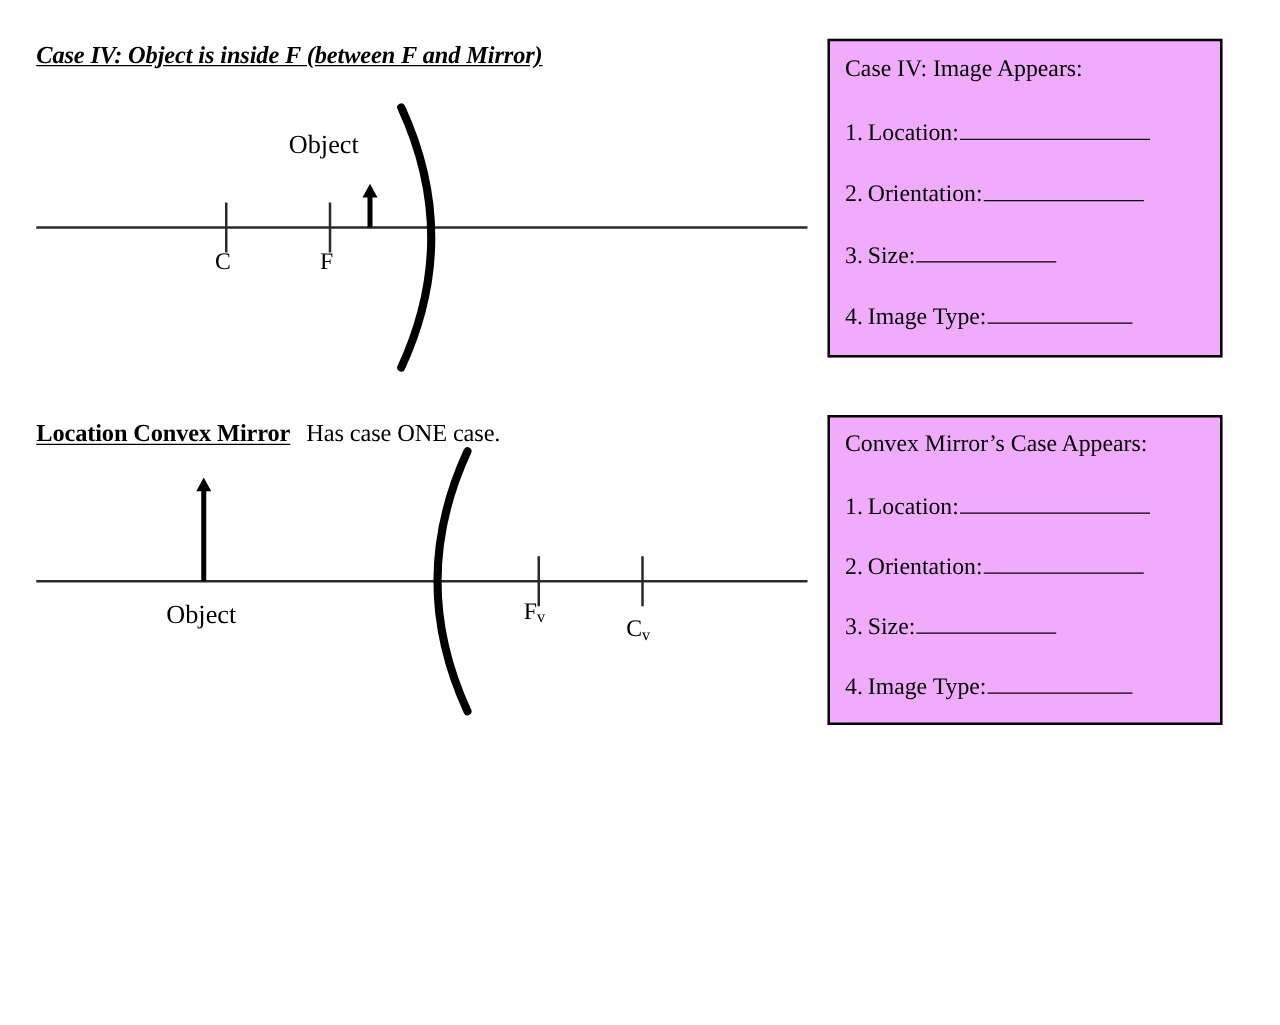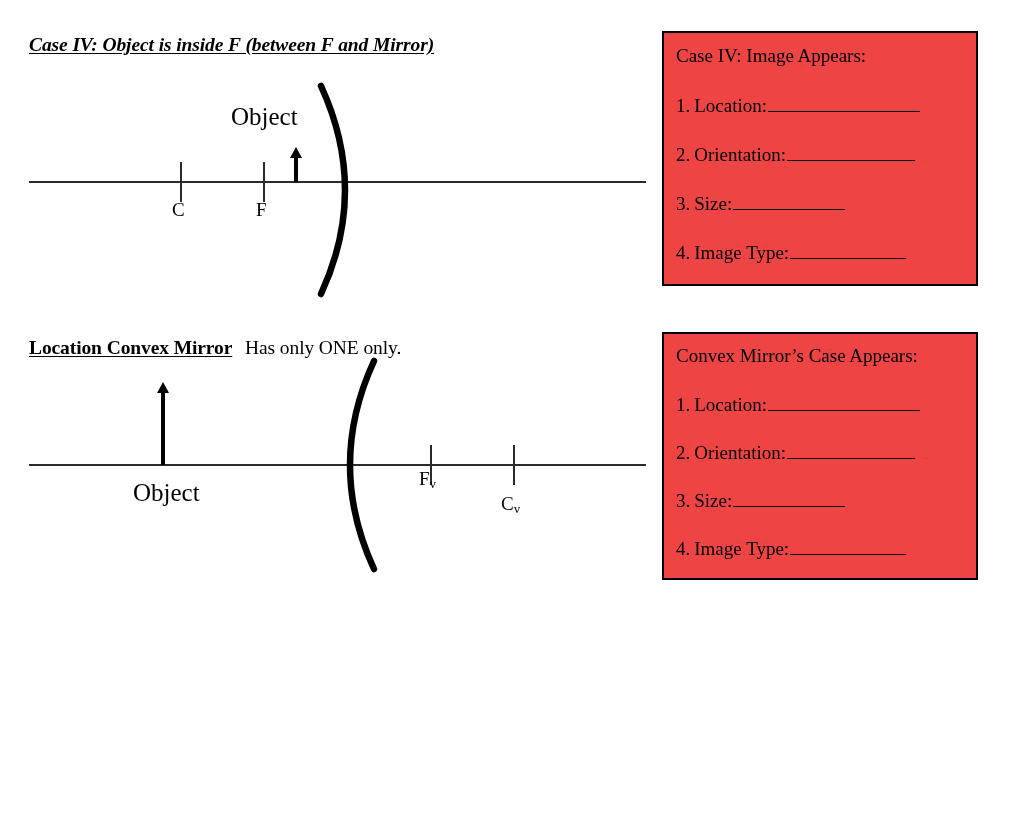--- a/index.html
+++ b/index.html
@@ -53,30 +53,30 @@
   }
   .pt-label {
     font-size: 19px;
     white-space: nowrap;
   }
   .pt-label sub {
     font-size: 0.68em;
     vertical-align: -0.22em;
   }
   .obj-label {
-    font-size: 25px;
+    font-size: 21px;
     white-space: nowrap;
   }
   .mirror-svg { display: block; }
 
   
   .answer-box {
     border: 2px solid #000000;
     box-sizing: border-box;
-    background: #ef4444;
+    background: #f0abfc;
   }
   .answer-title {
     position: absolute;
     font-size: 19px;
     white-space: nowrap;
   }
   .answer-line {
     position: absolute;
     font-size: 19px;
     white-space: nowrap;
@@ -154,42 +154,42 @@
   <div class="answer-line" style="left:12px; top:208px;">
     <span>4.</span>
     <span style="width:4px;"></span>
     <span>Image Type:</span>
     <span class="blank" style="width:116px;"></span>
   </div>
 </div>
 
 <div class="abs heading" style="left:29px; top:337px;">
   <span class="u">Location Convex Mirror</span><span class="normal" style="padding-left:8px;">
-    <span>Has only ONE only.</span>
+    <span>Has case ONE case.</span>
   </span>
 </div>
 
 <div class="abs" style="left:0; top:315px; width:660px; height:275px;">
 
   <div class="abs axis" style="left:29px; top:149px; width:617px;"></div>
 
   <div class="abs" style="left:156px; top:67px; width:14px; height:83px;">
     <div class="abs arrow-head" style="left:0.5px; top:0;"></div>
     <div class="abs arrow-shaft" style="left:5px; top:10px; width:4px; height:73px;"></div>
   </div>
   <div class="abs obj-label" style="left:133px; top:164px;">
     <span>Object</span>
   </div>
 
   <svg class="abs mirror-svg" width="60" height="220" style="left:338px; top:40px;" viewBox="0 0 60 220">
     <path d="M 36 6 Q -12 110 36 214" fill="none" stroke="#000000" stroke-width="6.5" stroke-linecap="round"></path>
   </svg>
 
   <div class="abs tick" style="left:430px; top:130px; height:40px;"></div>
-  <div class="abs pt-label" style="left:419px; top:153px;">
+  <div class="abs pt-label" style="left:419px; top:164px;">
     <span>F</span><sub>v</sub>
   </div>
 
   <div class="abs tick" style="left:513px; top:130px; height:40px;"></div>
   <div class="abs pt-label" style="left:501px; top:178px;">
     <span>C</span><sub>v</sub>
   </div>
 </div>
 
 <div class="abs answer-box" style="left:662px; top:332px; width:316px; height:248px;">

